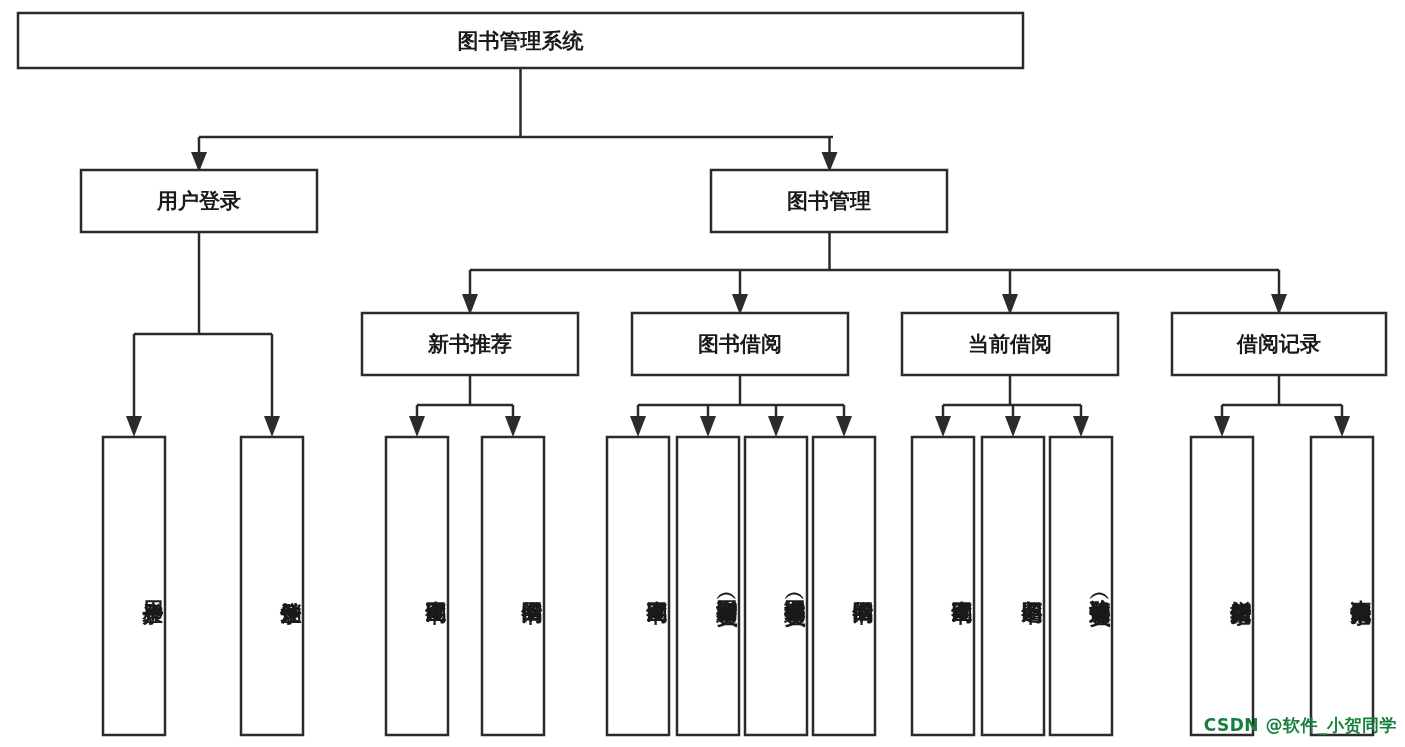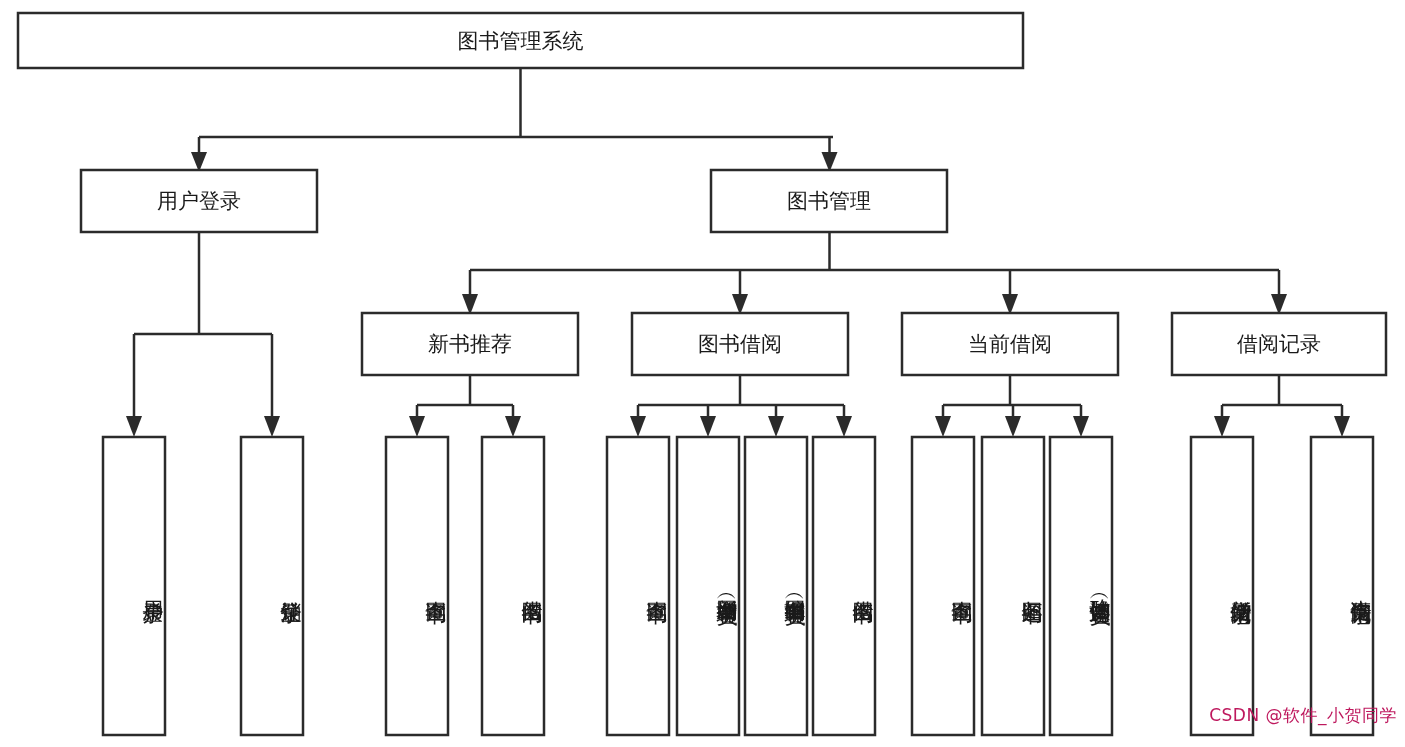--- a/index.html
+++ b/index.html
@@ -11,20 +11,21 @@
     width: 1405px;
     height: 747px;
     font-family: "DejaVu Sans", "Liberation Sans", sans-serif;
     overflow: hidden;
   }
   #diagram-root {
     position: relative;
     width: 1405px;
     height: 747px;
     background: #ffffff;
+    font-weight: bold;
   }
   svg.diagram {
     position: absolute;
     left: 0;
     top: 0;
     width: 1405px;
     height: 747px;
     display: block;
   }
   .node-box {
@@ -60,24 +61,24 @@
     letter-spacing: 1px;
     display: flex;
     align-items: flex-start;
     justify-content: center;
     white-space: nowrap;
     pointer-events: none;
   }
   .watermark {
     position: absolute;
     right: 8px;
-    bottom: 20px;
+    bottom: 10px;
     font-family: "DejaVu Sans", "Liberation Sans", sans-serif;
     font-size: 17px;
-    color: #be185d;
+    color: #15803d;
     letter-spacing: 0.5px;
     white-space: nowrap;
   }
 </style>
 </head>
 <body>
 
 <div id="diagram-root">
 
   <svg class="diagram" viewBox="0 0 1405 747">

